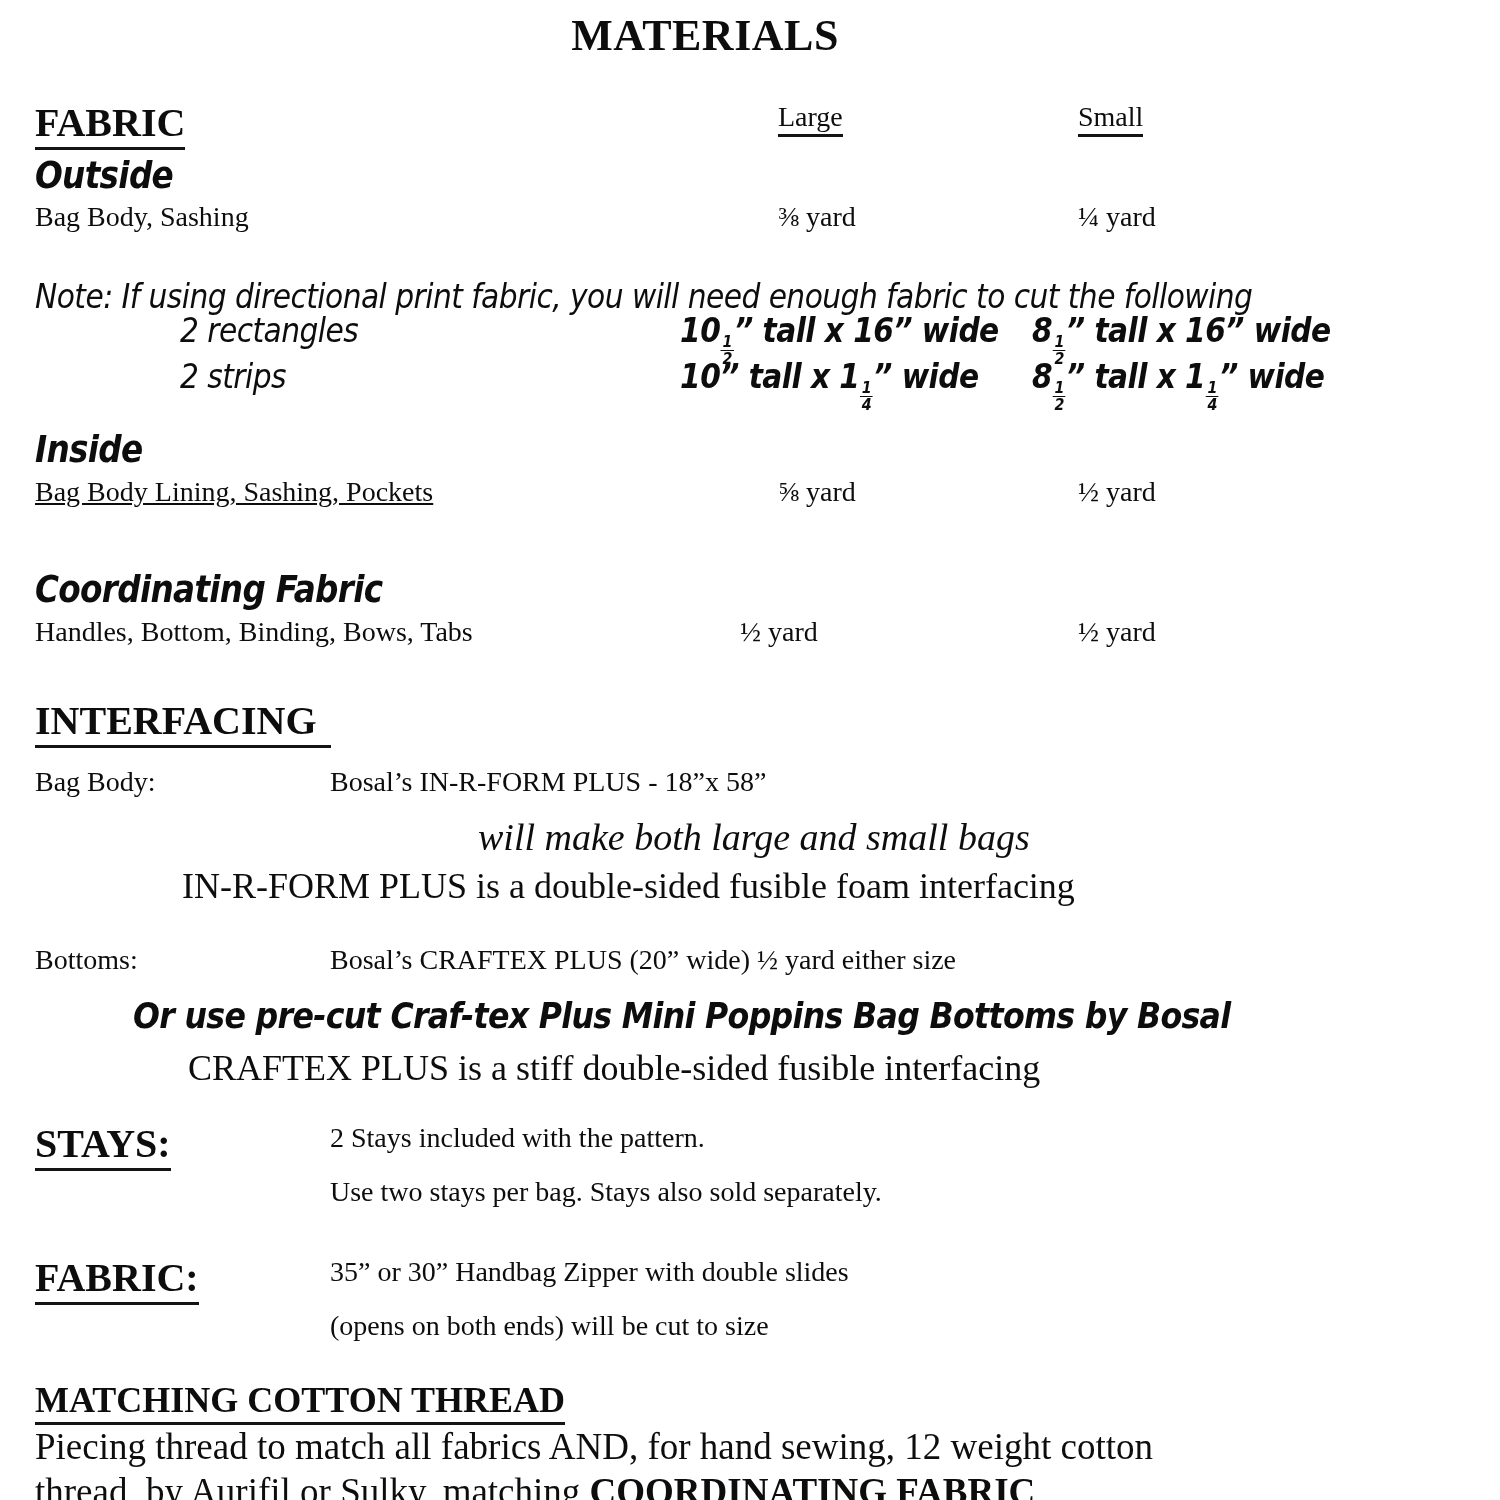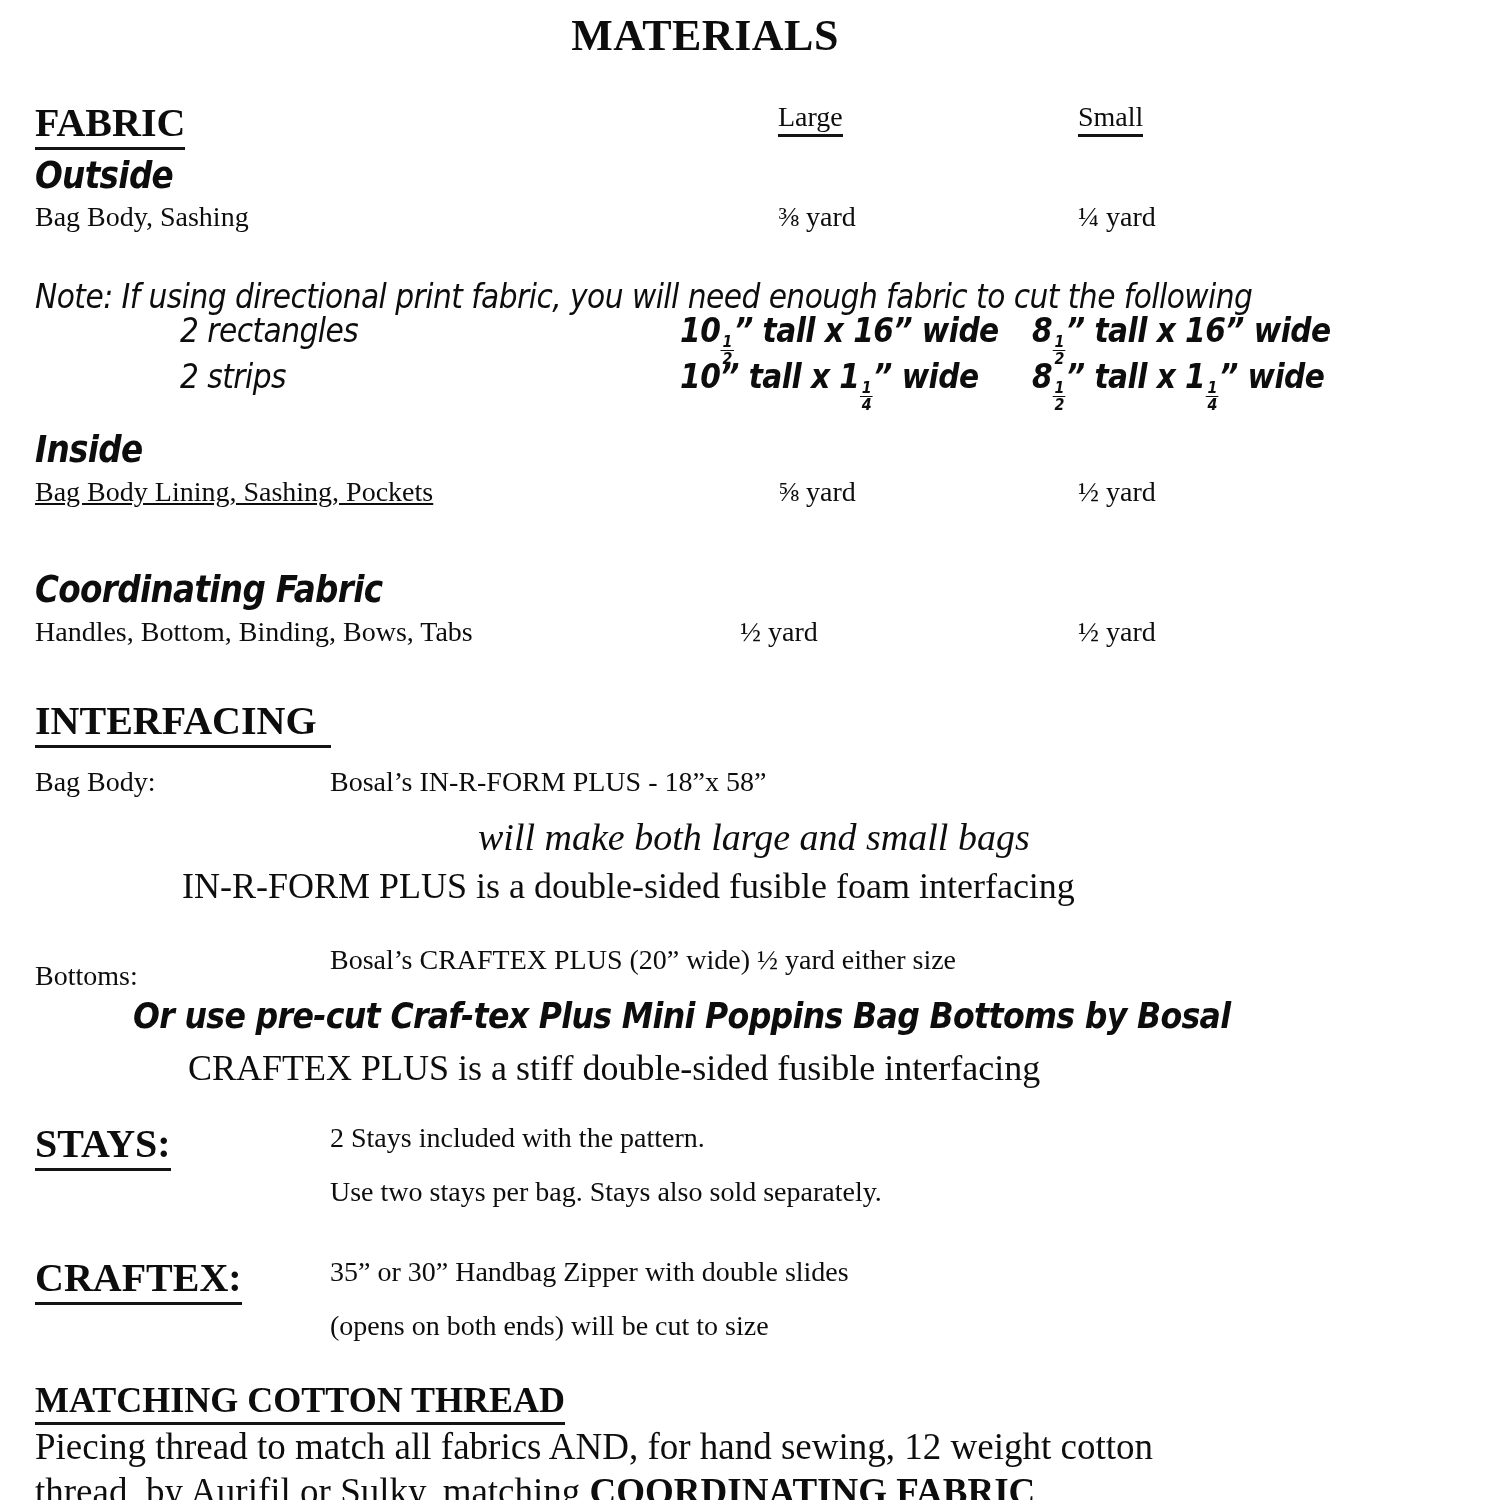--- a/index.html
+++ b/index.html
@@ -197,35 +197,35 @@
     <span class="uline" style="padding-right:14px;">INTERFACING</span>
   </div>
 
   <div class="t serif" style="left:35px; top:768px;">Bag Body:</div>
   <div class="t serif" style="left:330px; top:768px;">Bosal’s IN-R-FORM PLUS - 18”x 58”</div>
 
   <div class="t serif-sm" style="left:182px; top:868px;">IN-R-FORM PLUS is a double-sided fusible foam interfacing</div>
 
   <div class="t serif-i" style="left:478px; top:818px;">will make both large and small bags</div>
 
-  <div class="t serif" style="left:35px; top:946px;margin-top:16px;">Bottoms:</div>
+  <div class="t serif" style="left:35px; top:946px;">Bottoms:</div>
   <div class="t serif" style="left:330px; top:946px;">Bosal’s CRAFTEX PLUS (20” wide)  ½ yard either size</div>
 
   <div class="t hand-line" style="left:133px; top:998px;">Or use pre-cut Craf-tex Plus Mini Poppins Bag Bottoms by Bosal</div>
 
   <div class="t serif-sm" style="left:188px; top:1050px;">CRAFTEX PLUS is a stiff double-sided fusible interfacing</div>
 
   <div class="t serif-b" style="left:35px; top:1124px;">
     <span class="uline">STAYS:</span>
   </div>
   <div class="t serif" style="left:330px; top:1124px;">2 Stays included with the pattern.</div>
   <div class="t serif" style="left:330px; top:1178px;text-align:center;">Use two stays per bag. Stays also sold separately.</div>
 
   <div class="t serif-b" style="left:35px; top:1258px;">
-    <span class="uline">CRAFTEX:</span>
+    <span class="uline">FABRIC:</span>
   </div>
   <div class="t serif" style="left:330px; top:1258px;">35” or 30” Handbag Zipper with double slides</div>
   <div class="t serif" style="left:330px; top:1312px;">(opens on both ends) will be cut to size</div>
 
   <div class="t serif-b" style="left:35px; top:1382px; font-size:36px;">
     <span class="uline">MATCHING COTTON THREAD</span>
   </div>
   <div class="t serif" style="left:35px; top:1428px; font-size:37px;">Piecing thread to match all fabrics AND, for hand sewing, 12 weight cotton</div>
   <div class="t serif" style="left:35px; top:1473px; font-size:37px;">
     <span>thread, by Aurifil or Sulky, matching </span><span style="font-weight:bold;">COORDINATING FABRIC</span>

